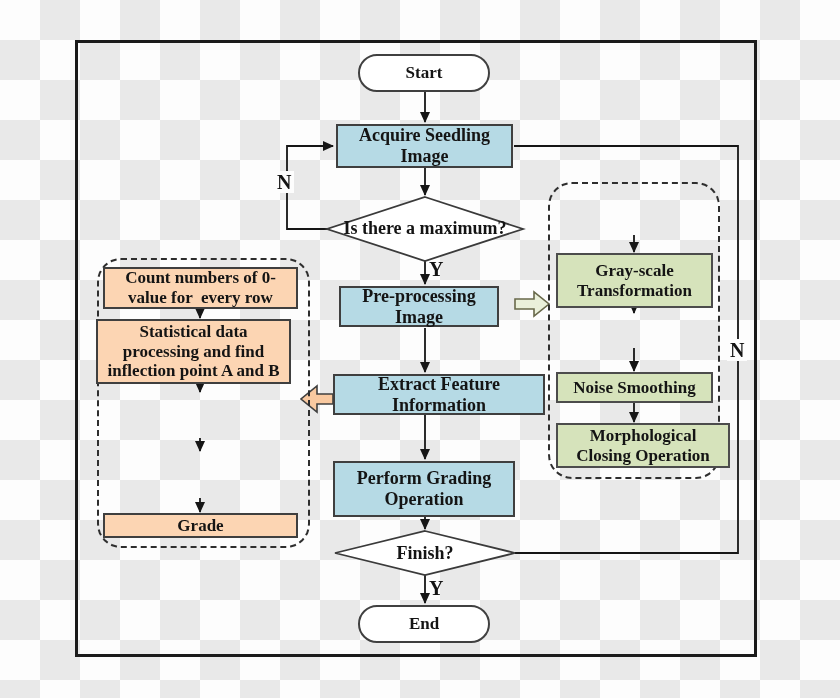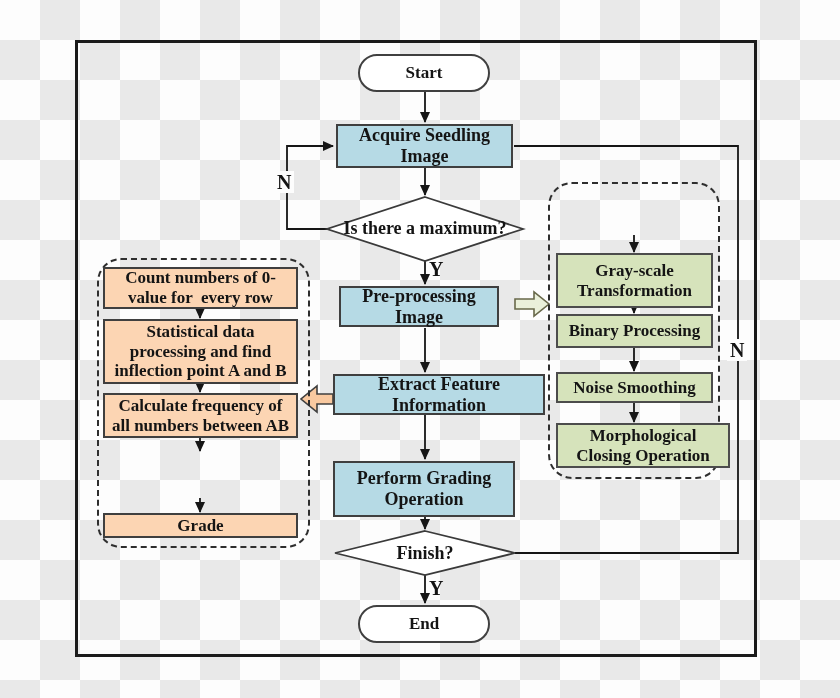--- a/index.html
+++ b/index.html
@@ -118,27 +118,24 @@
 
   <div class="node stadium" style="left:358px;top:605px;width:132px;height:38px;">End</div>
 
   <div class="branch" style="left:429px;top:259px;">Y</div>
   <div class="branch" style="left:429px;top:578px;">Y</div>
   <div class="branch on-line" style="left:274px;top:171px;">N</div>
   <div class="branch on-line" style="left:727px;top:339px;">N</div>
 
   <div class="node green-step" style="left:556px;top:253px;width:157px;height:55px;">Gray-scale
 Transformation</div>
-  <div class="node green-step" style="left:556px;top:314px;width:157px;height:34px;">Binary Processing</div>
   <div class="node green-step" style="left:556px;top:372px;width:157px;height:31px;">Noise Smoothing</div>
   <div class="node green-step" style="left:556px;top:423px;width:174px;height:45px;">Morphological
 Closing Operation</div>
 
   <div class="node orange-step" style="left:103px;top:267px;width:195px;height:42px;">Count numbers of 0-
 value for  every row</div>
-  <div class="node orange-step" style="left:103px;top:319px;width:195px;height:65px;">Statistical data
+  <div class="node orange-step" style="left:96px;top:319px;width:195px;height:65px;">Statistical data
 processing and find
 inflection point A and B</div>
-  <div class="node orange-step" style="left:103px;top:393px;width:195px;height:45px;">Calculate frequency of
-all numbers between AB</div>
   <div class="node orange-step" style="left:103px;top:513px;width:195px;height:25px;">Grade</div>
 
 </div>
 
 </body></html>

